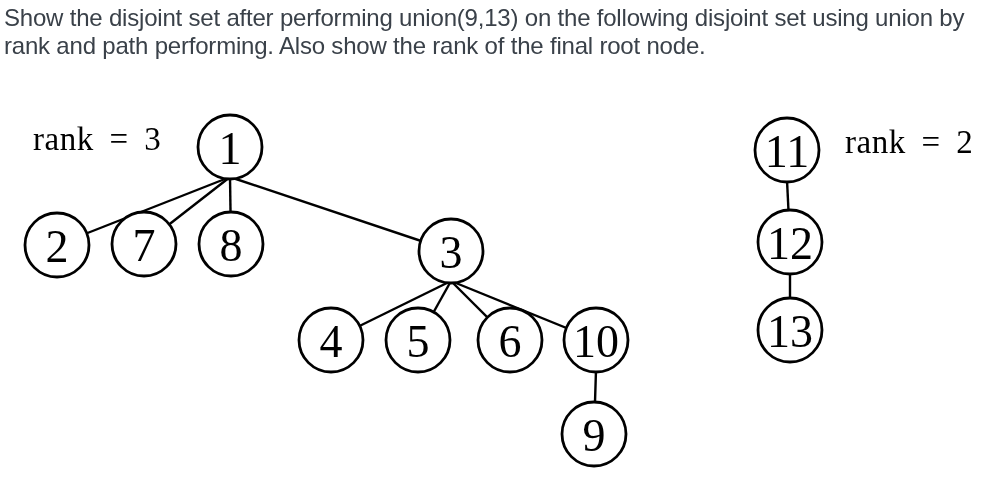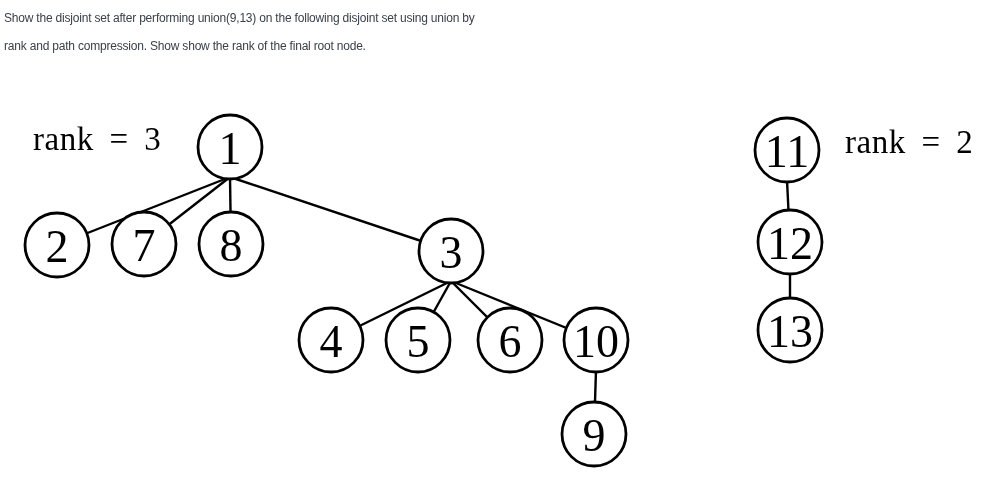--- a/index.html
+++ b/index.html
@@ -12,21 +12,21 @@
     height: 493px;
     position: relative;
     overflow: hidden;
     font-family: "Liberation Sans", sans-serif;
   }
   .question {
     position: absolute;
     left: 4px;
     top: 4px;
     width: 980px;
-    font-size: 12px;
+    font-size: 24px;
     line-height: 28px;
     letter-spacing: -0.2px;
     color: #3a4149;
   }
   .question .qline {
     white-space: nowrap;
   }
   .diagram-svg {
     position: absolute;
     left: 0;
@@ -41,21 +41,21 @@
     font-size: 33px;
     word-spacing: 7px;
     letter-spacing: 0.5px;
   }
 </style>
 </head>
 <body>
 
 <div class="question">
   <div class="qline">Show the disjoint set after performing union(9,13) on the following disjoint set using union by</div>
-  <div class="qline">rank and path compression. Show show the rank of the final root node.</div>
+  <div class="qline">rank and path performing. Also show the rank of the final root node.</div>
 </div>
 
 <svg class="diagram-svg" width="988" height="493" viewBox="0 0 988 493" xmlns="http://www.w3.org/2000/svg">
     <g>
       <line x1="230" y1="177" x2="57" y2="245" stroke="#000000" stroke-width="2.4"></line>
       <line x1="230" y1="177" x2="144" y2="244" stroke="#000000" stroke-width="2.4"></line>
       <line x1="230" y1="177" x2="231" y2="244" stroke="#000000" stroke-width="2.4"></line>
       <line x1="230" y1="177" x2="451" y2="251" stroke="#000000" stroke-width="2.4"></line>
       <line x1="451" y1="281" x2="331" y2="340" stroke="#000000" stroke-width="2.4"></line>
       <line x1="451" y1="281" x2="418" y2="340" stroke="#000000" stroke-width="2.4"></line>

